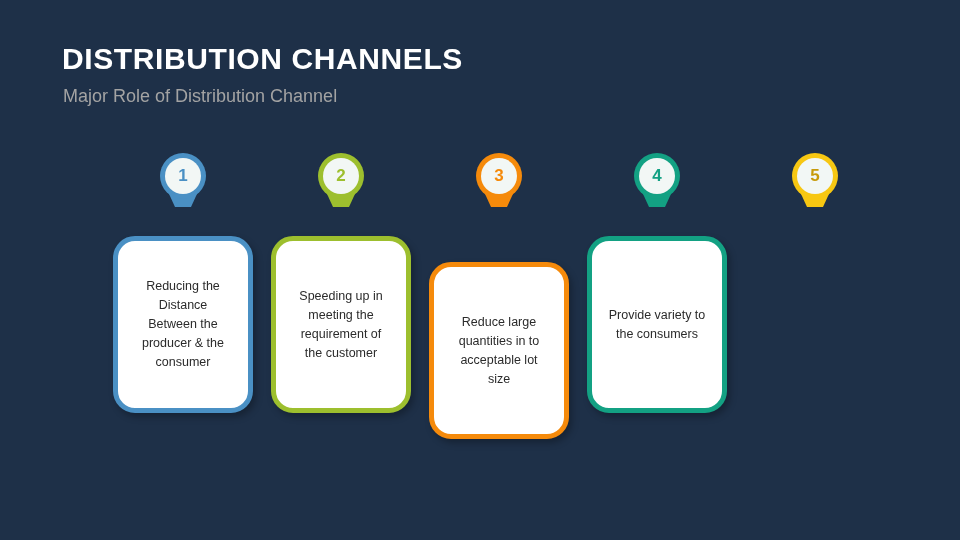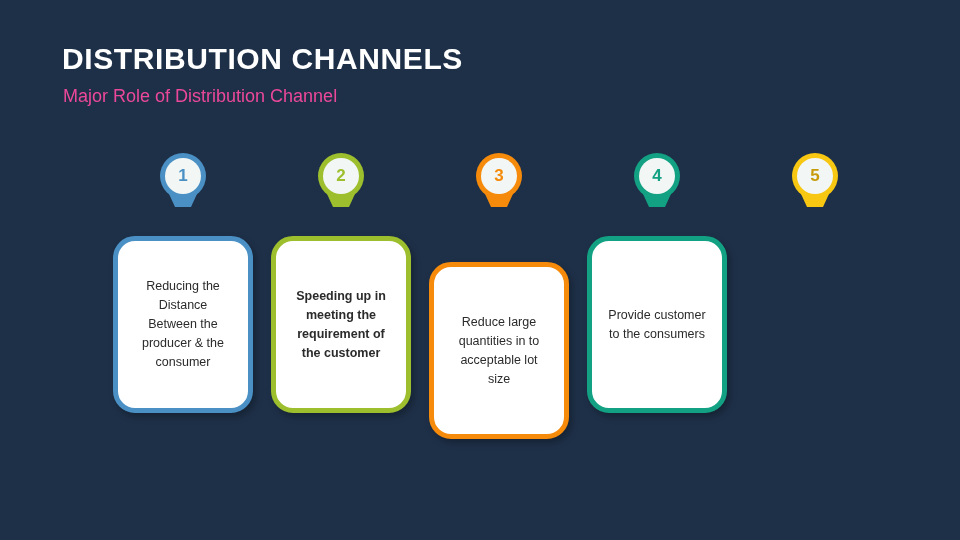--- a/index.html
+++ b/index.html
@@ -20,21 +20,21 @@
     font-size: 30px;
     font-weight: bold;
     letter-spacing: 0.6px;
     color: #ffffff;
   }
   #subtitle {
     position: absolute;
     left: 39px; top: 62px;
     font-size: 18px;
     font-weight: normal;
-    color: #ec4899;
+    color: #a3a3a3;
   }
   #cards {
     position: absolute;
     left: 97px; top: 137px;
     width: 775px; height: 270px;
   }
   .channel {
     position: absolute;
     top: 0;
     width: 140px;
@@ -120,21 +120,21 @@
         <div class="card-text">Reducing the Distance Between the producer &amp; the consumer</div>
       </div>
     </div>
 
     <div class="channel" style="left:158px;">
       <div class="pin-wrap">
         <div class="pin-tail" style="border-top-color: rgb(157, 191, 46);"></div>
         <div class="pin" style="background: rgb(157, 191, 46);"></div>
         <div class="pin-inner" style="color: rgb(157, 191, 46);">2</div>
       </div>
-      <div class="card" style="border-color: rgb(157, 191, 46); font-weight: bold;">
+      <div class="card" style="border-color: rgb(157, 191, 46);">
         <div class="card-text">Speeding up in meeting the requirement of the customer</div>
       </div>
     </div>
 
     <div class="channel" style="left:316px;">
       <div class="pin-wrap">
         <div class="pin-tail" style="border-top-color: rgb(245, 138, 11);"></div>
         <div class="pin" style="background: rgb(245, 138, 11);"></div>
         <div class="pin-inner" style="color: rgb(245, 138, 11);">3</div>
       </div>
@@ -143,21 +143,21 @@
       </div>
     </div>
 
     <div class="channel" style="left:474px;">
       <div class="pin-wrap">
         <div class="pin-tail" style="border-top-color: rgb(19, 161, 131);"></div>
         <div class="pin" style="background: rgb(19, 161, 131);"></div>
         <div class="pin-inner" style="color: rgb(19, 161, 131);">4</div>
       </div>
       <div class="card" style="border-color: rgb(19, 161, 131);">
-        <div class="card-text">Provide customer to the consumers</div>
+        <div class="card-text">Provide variety to the consumers</div>
       </div>
     </div>
 
     <div class="channel" style="left:632px;">
       <div class="pin-wrap">
         <div class="pin-tail" style="border-top-color: rgb(247, 199, 18);"></div>
         <div class="pin" style="background: rgb(247, 199, 18);"></div>
         <div class="pin-inner" style="color: rgb(199, 154, 10);">5</div>
       </div>
     </div>

